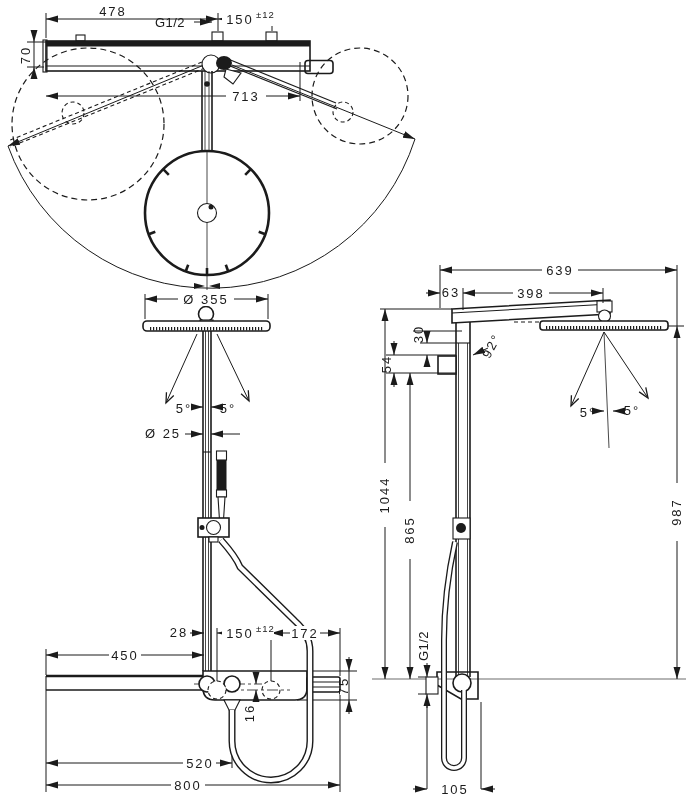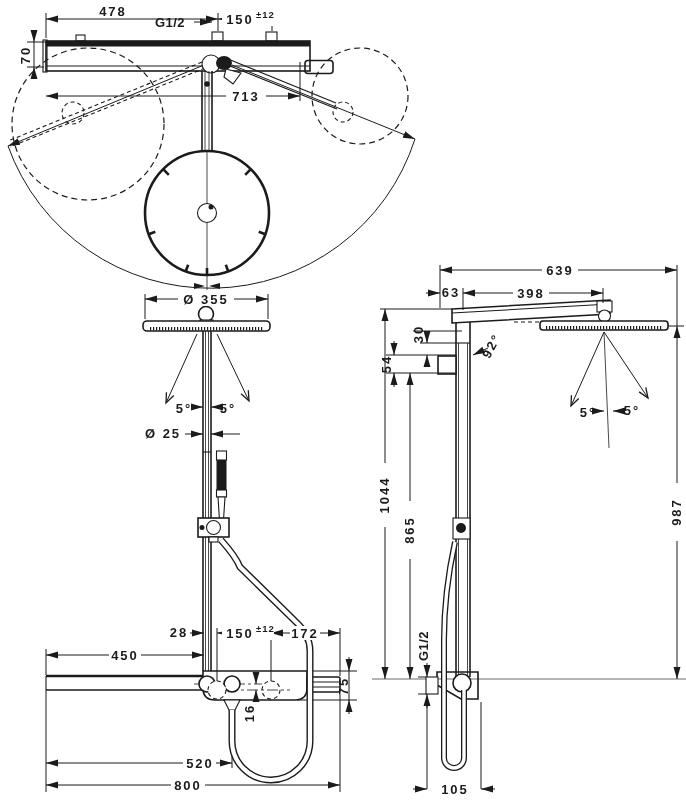--- a/index.html
+++ b/index.html
@@ -1,16 +1,16 @@
 <!DOCTYPE html>
 <html><head>
 <meta charset="utf-8">
 <style>
   html,body{margin:0;padding:0;background:#fff;}
-  .page{width:686px;height:800px;position:relative;background:#fff;overflow:hidden;font-weight:bold;}
+  .page{width:686px;height:800px;position:relative;background:#fff;overflow:hidden;}
   svg{display:block;}
   text{font-family:"Liberation Sans","DejaVu Sans",sans-serif;font-size:13px;fill:#1b1b1b;letter-spacing:2px;}
   text.sup{font-size:9.5px;letter-spacing:1px;}
   text.thread{letter-spacing:0.5px;}
   .ol{stroke:#1b1b1b;fill:none;stroke-width:1.6;}
   .ol2{stroke:#1b1b1b;fill:none;stroke-width:1.1;}
   .thin{stroke:#1b1b1b;fill:none;stroke-width:0.8;}
   .bold{stroke:#1b1b1b;fill:none;stroke-width:2.6;}
   .dim{stroke:#1b1b1b;fill:none;stroke-width:1;}
   .dsh{stroke:#1b1b1b;fill:none;stroke-width:1.2;stroke-dasharray:6 4;}

